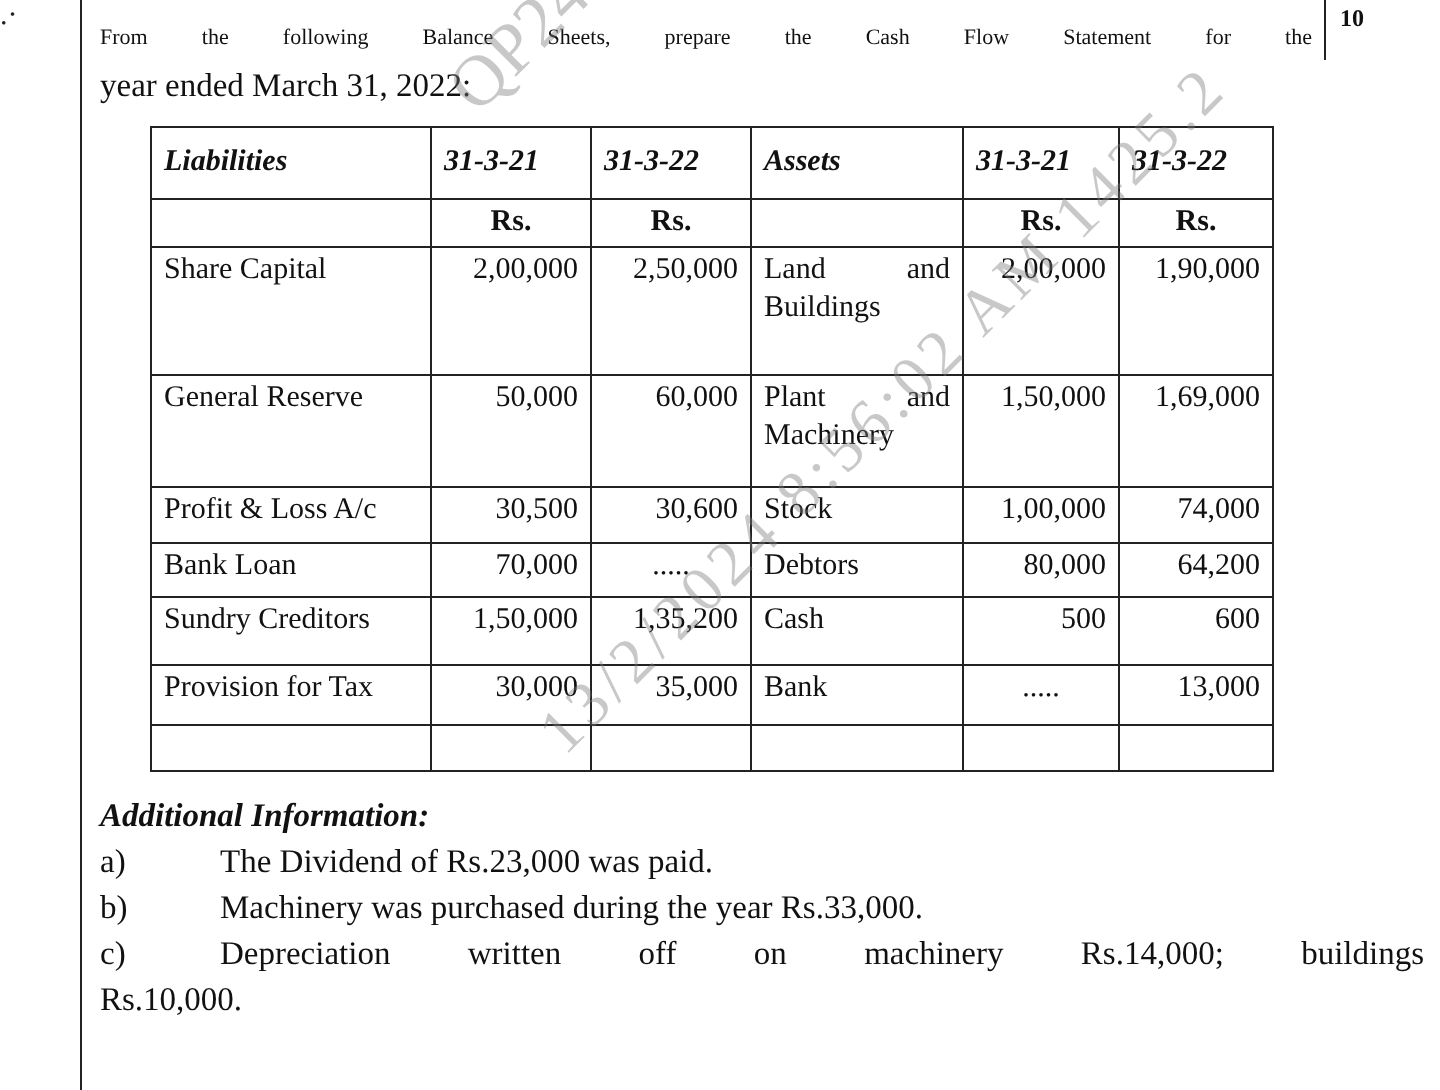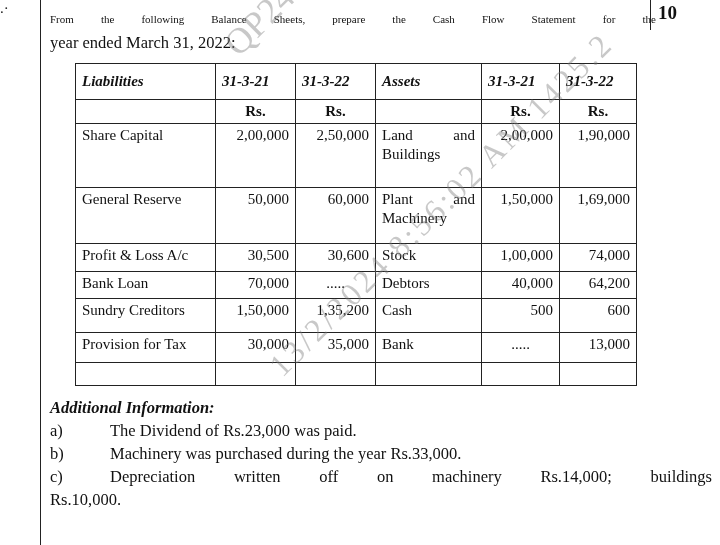--- a/index.html
+++ b/index.html
@@ -7,23 +7,23 @@
   body {
     background:#ffffff;
     font-family:"Liberation Serif","DejaVu Serif",serif;
     color:#111;
     position:relative;
     overflow:hidden;
   }
   .left-rule { position:absolute; left:40px; top:0; width:1px; height:545px; background:#222; }
   .corner-mark { position:absolute; left:0; top:0; font-size:15px; color:#222; }
   .marks-box {
-    position:absolute; right:12px; top:0; width:58px; height:30px;
+    position:absolute; right:0; top:0; width:58px; height:30px;
     border-left:1.5px solid #222; padding:2px 0 0 7px;
-    font-size:19px; font-weight:bold;
+    font-size:12px; font-weight:bold;
   }
   .content { position:absolute; left:50px; top:8px; width:662px; z-index:1; }
   .intro-line1 { display:block; width:606px; text-align:justify; text-align-last:justify; font-size:11px; line-height:23px; }
   .intro-line2 { display:block; font-size:16.5px; line-height:23px; }
 
   table.bs { border-collapse:collapse; table-layout:fixed; width:561px; margin:9px 0 0 25px; font-size:15px; }
   table.bs td, table.bs th { border:1px solid #222; vertical-align:top; padding:2px 6px; line-height:19px; overflow:hidden; }
   table.bs th { font-weight:bold; text-align:left; vertical-align:middle; }
   tr.hdr { height:36px;font-style:italic; }
   tr.rs-row { height:24px; }
@@ -116,21 +116,21 @@
         <td class="num">30,600</td>
         <td>Stock</td>
         <td class="num">1,00,000</td>
         <td class="num">74,000</td>
       </tr>
       <tr class="r3">
         <td>Bank Loan</td>
         <td class="num">70,000</td>
         <td class="dots">.....</td>
         <td>Debtors</td>
-        <td class="num">40,000</td>
+        <td class="num">80,000</td>
         <td class="num">64,200</td>
       </tr>
       <tr class="r4">
         <td>Sundry Creditors</td>
         <td class="num">1,50,000</td>
         <td class="num">1,35,200</td>
         <td>Cash</td>
         <td class="num">500</td>
         <td class="num">600</td>
       </tr>

